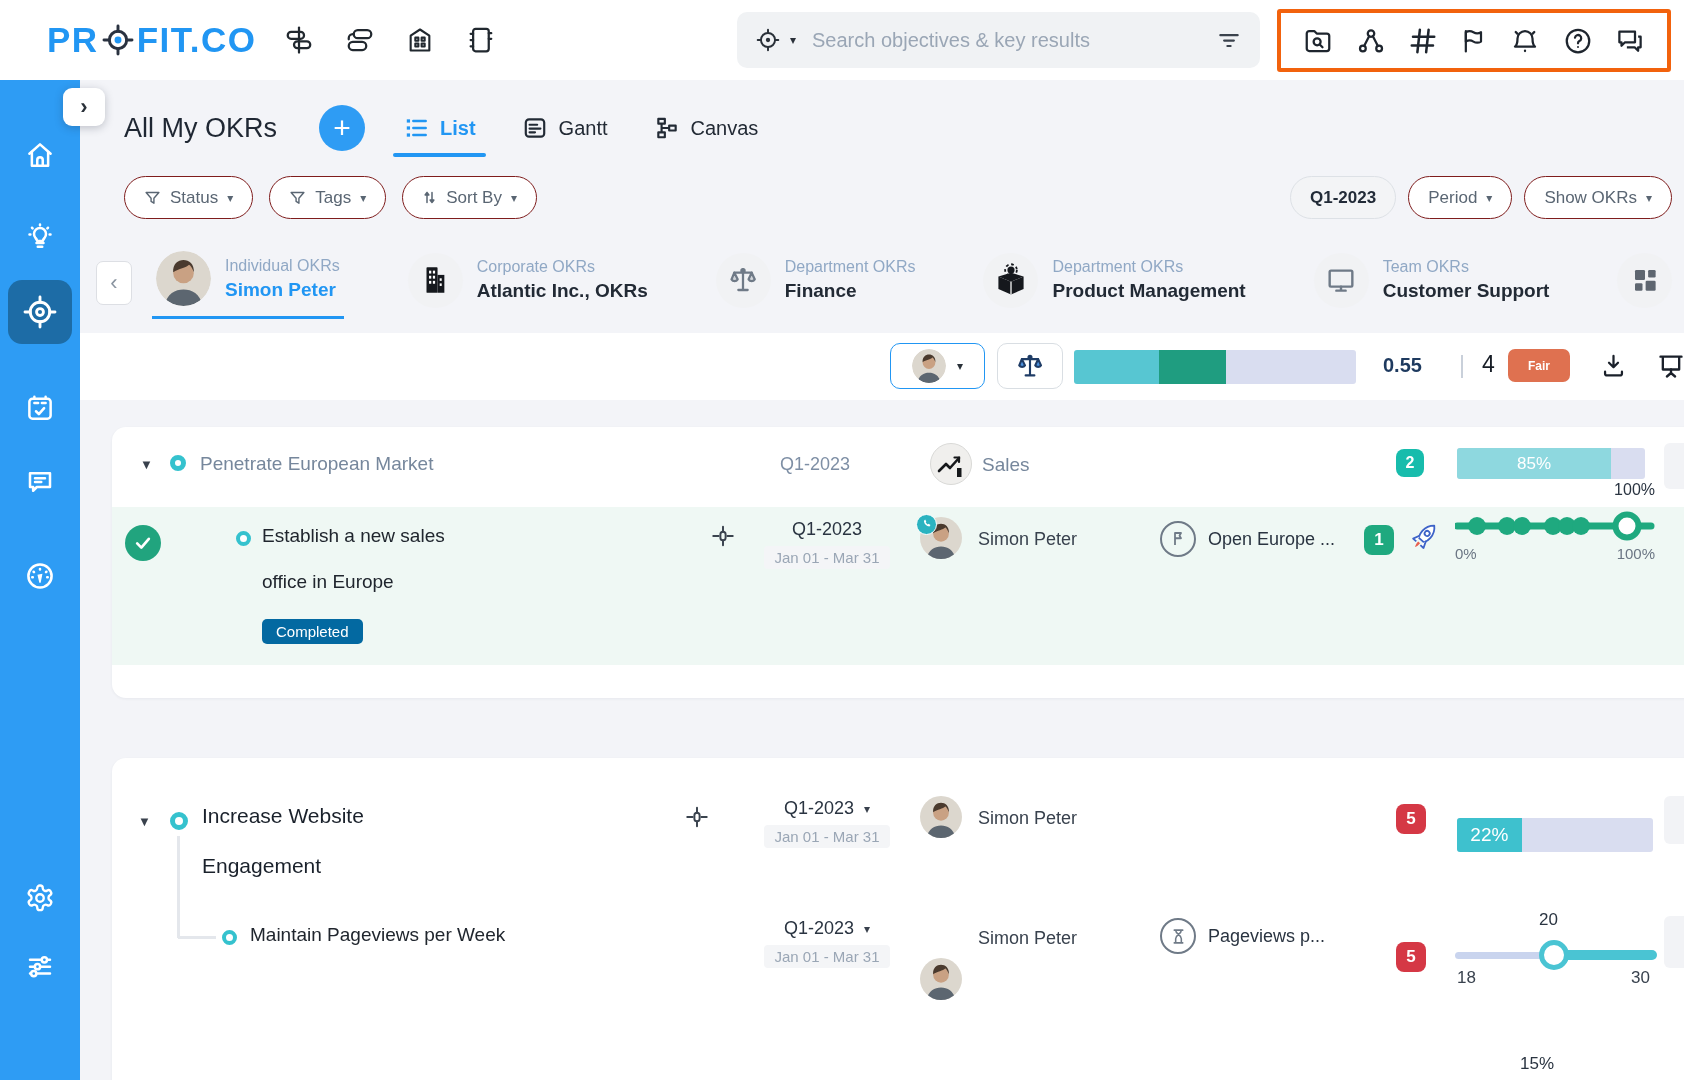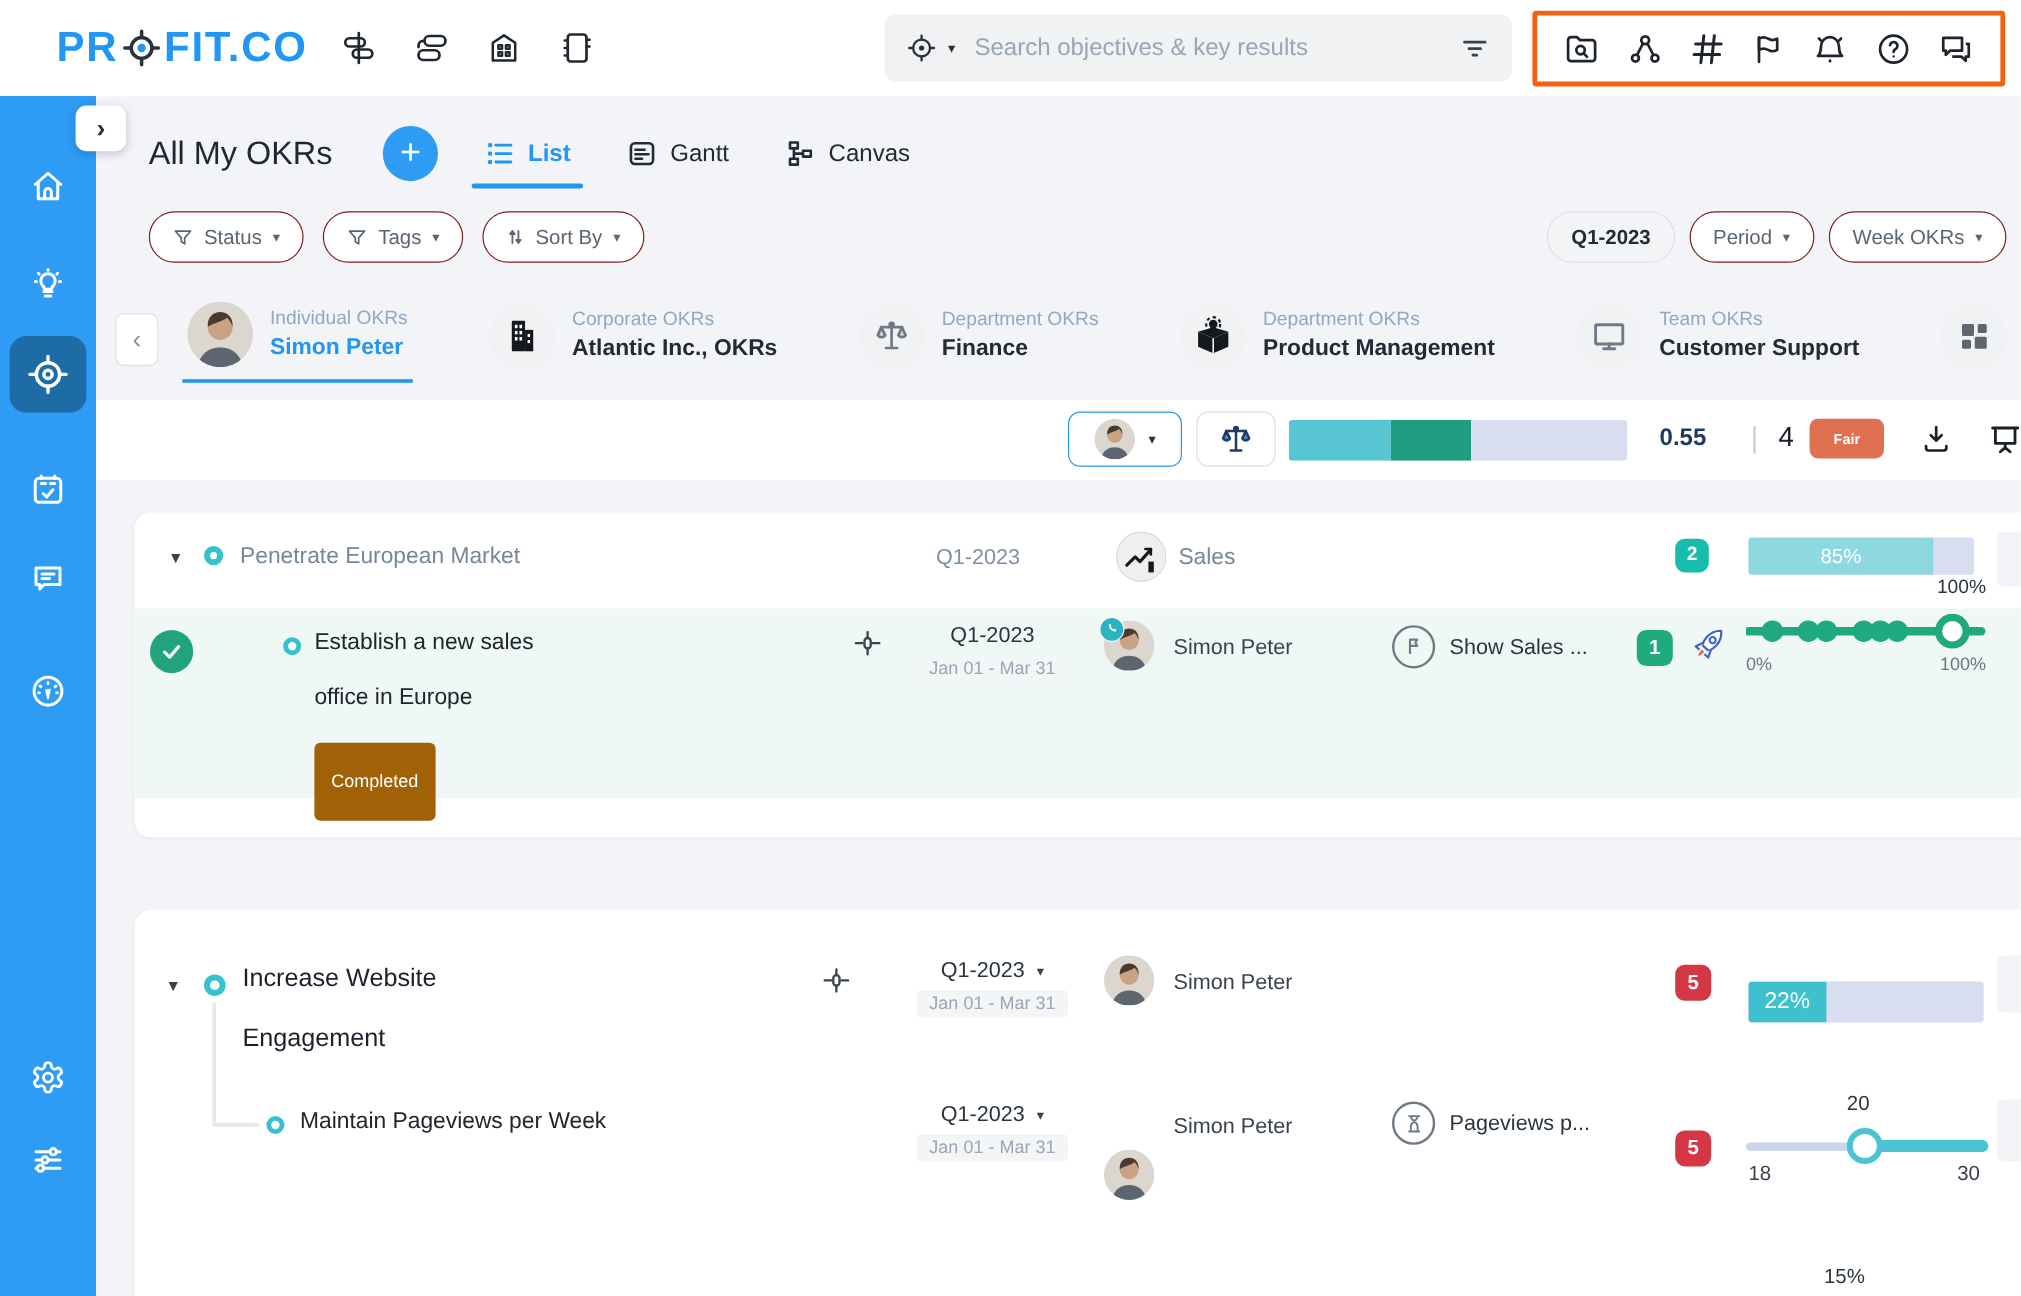--- a/index.html
+++ b/index.html
@@ -84,21 +84,21 @@
   .card2 { top:678px; height:440px; }
 
   .exp-caret { font-size:13px; color:#39414D; cursor:pointer; }
   .bullet { width:16px; height:16px; border:5px solid #35C2CE; border-radius:50%; background:#fff; }
   .bullet.sm { width:15px; height:15px; border-width:4.5px; }
   .obj-title { font-size:19px; color:#76879C; cursor:pointer; }
   .obj-title.dark { font-size:21px; color:#1A212B; }
   .kr-title { font-size:19px; color:#20262E; cursor:pointer; }
   .mint { position:absolute; left:0; top:80px; width:100%; height:158px; background:#EFF8F4; }
   .check-circle { width:36px; height:36px; border-radius:50%; background:#21A47E; display:flex; align-items:center; justify-content:center; }
-  .completed { display:inline-block; background:#a16207; color:#fff; font-size:15px; padding:24px 14px; border-radius:5px; }
+  .completed { display:inline-block; background:#0369a1; color:#fff; font-size:15px; padding:4px 14px; border-radius:5px; }
   .dcol { width:158px; text-align:center; }
   .dcol .p { font-size:18px; color:#2A3441; display:inline-flex; align-items:center; gap:10px; cursor:pointer; }
   .dcol .d { margin-top:6px; font-size:15px; color:#9AA6B5; background:#F4F5F7; border-radius:4px; display:inline-block; padding:3px 10px; }
   .gray-date { font-size:18px; color:#7E8FA5; }
   .owner-name { font-size:18px; color:#39424E; }
   .avatar42 { width:42px; height:42px; border-radius:50%; overflow:hidden; position:relative; flex:none; }
   .ph-badge { position:absolute; width:21px; height:21px; border-radius:50%; background:#2BB3C0; left:-4px; top:-3px;
     display:flex; align-items:center; justify-content:center; border:1.5px solid #fff; }
   .ring-ico { width:36px; height:36px; border-radius:50%; border:2px solid #6F7A87; color:#6F7A87;
     display:flex; align-items:center; justify-content:center; }
@@ -355,21 +355,21 @@
   </div>
   <div class="right-pills">
     <span class="pill quarter">
         <span>Q1-2023</span>
       </span>
     <span class="pill">
         <span>Period</span>
         <span class="cv">▾</span>
       </span>
     <span class="pill">
-        <span>Week OKRs</span>
+        <span>Show OKRs</span>
         <span class="cv">▾</span>
       </span>
   </div>
 
   <div class="carousel">
     <button class="car-btn">‹</button>
     <div class="c-items">
       <div class="c-item active">
         <span class="c-ava">
           <svg width="55" height="55" viewBox="0 0 40 40">
@@ -568,21 +568,21 @@
               <path d="M4.2 2.8c.5 4.5 3.6 7.6 8.1 8.1l1.5-2.3-2.7-1.6-1.3.9C8.5 7.1 7.5 6.1 6.8 4.8l.9-1.3L6 .8z" fill="#fff"></path>
             </svg>
         </span>
       </span>
       <span class="abs owner-name" style="left:866px;top:22px;">Simon Peter</span>
       <span class="abs ring-ico" style="left:1048px;top:14px;">
         <svg width="18" height="18" viewBox="0 0 24 24" fill="none" stroke="currentColor" stroke-width="2.4" stroke-linejoin="round">
           <path d="M8 20V4h8l-2 3.5L16 11H8"></path>
         </svg>
       </span>
-      <span class="abs kpi-label" style="left:1096px;top:22px;">Show Sales ...</span>
+      <span class="abs kpi-label" style="left:1096px;top:22px;">Open Europe ...</span>
       <span class="abs badge green" style="left:1252px;top:18px;">1</span>
       <span class="abs" style="left:1294px;top:12px;">
         <svg width="36" height="36" viewBox="0 0 34 34">
           <g transform="rotate(42 17 17)" stroke="#3D63C8" stroke-width="1.7" stroke-linejoin="round">
             <path d="M17 2.5c3.4 3 5 7 5 11 0 2.6-.5 5.1-1.6 7.3h-6.8A16.4 16.4 0 0 1 12 13.5c0-4 1.6-8 5-11z" fill="#fff"></path>
             <circle cx="17" cy="12.5" r="2.4" fill="#fff"></circle>
             <path d="M13.2 18.5L10.4 25h4M20.8 18.5l2.8 6.5h-4" fill="#fff"></path>
             <path d="M15.8 23.8c-.2 2.4.4 4.3 1.2 6 .8-1.7 1.4-3.6 1.2-6z" fill="#E8604E" stroke="none"></path>
           </g>
         </svg>

